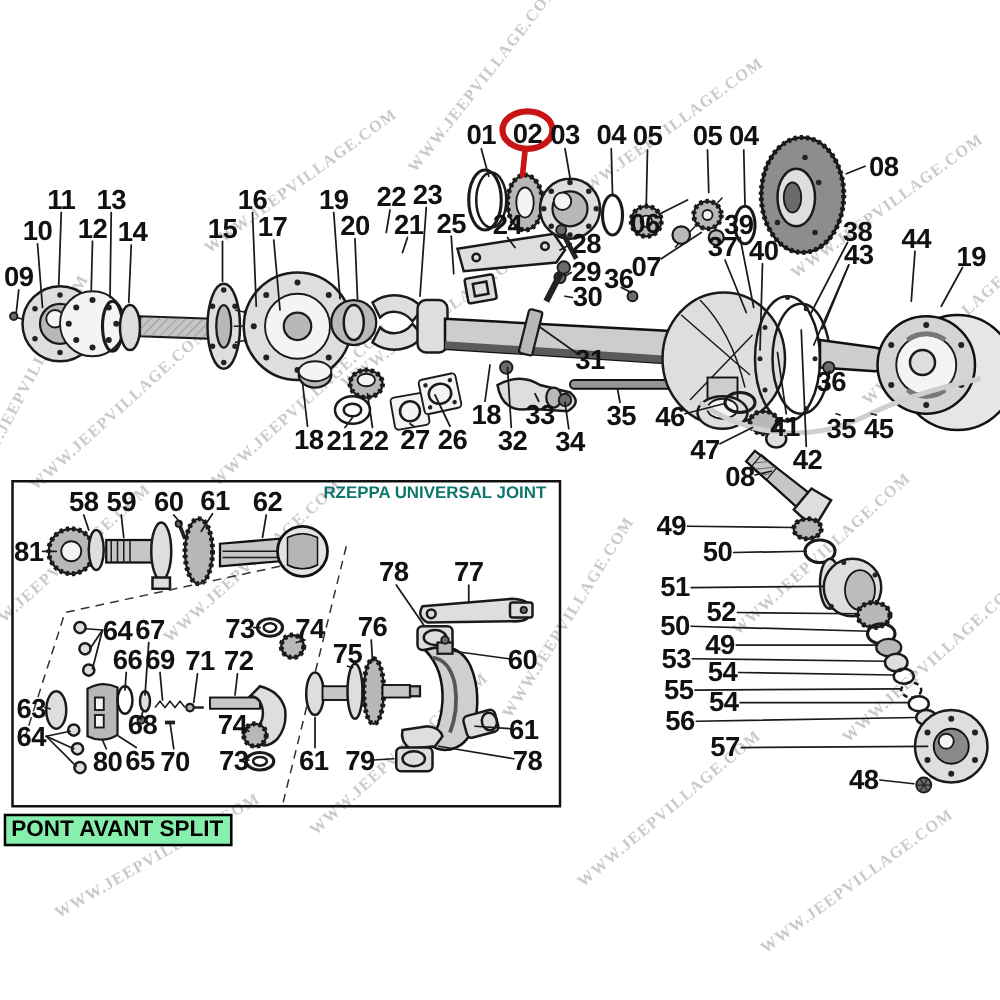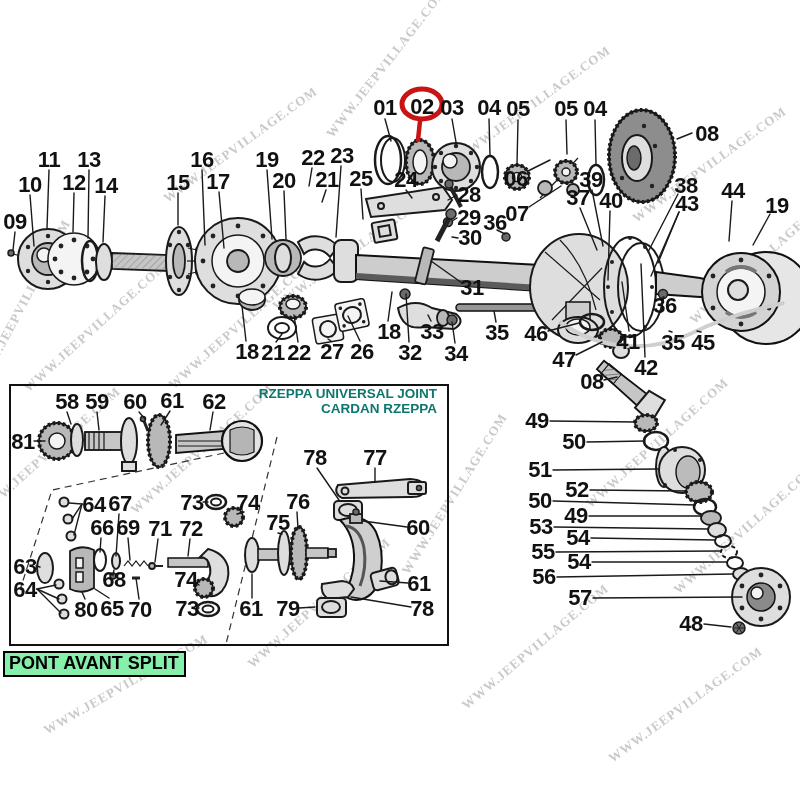--- a/index.html
+++ b/index.html
@@ -554,20 +554,19 @@
         <text x="251" y="616" class="lbl">61</text>
         <line x1="299" y1="608" x2="315" y2="607" class="ldr" stroke="#1a1a1a" stroke-width="1.4" stroke-linecap="round"></line>
         <text x="288" y="616" class="lbl">79</text>
         <line x1="411" y1="607" x2="351" y2="597" class="ldr" stroke="#1a1a1a" stroke-width="1.4" stroke-linecap="round"></line>
         <text x="422" y="616" class="lbl">78</text>
       </g>
 </svg>
 
 <div class="inset-title">
   <div>RZEPPA UNIVERSAL JOINT</div>
-  <div>CARDAN RZEPPA</div>
 </div>
 
 <div class="caption-box">
   <div>PONT AVANT SPLIT</div>
 </div>
 
 </div>
 
 </body></html>

